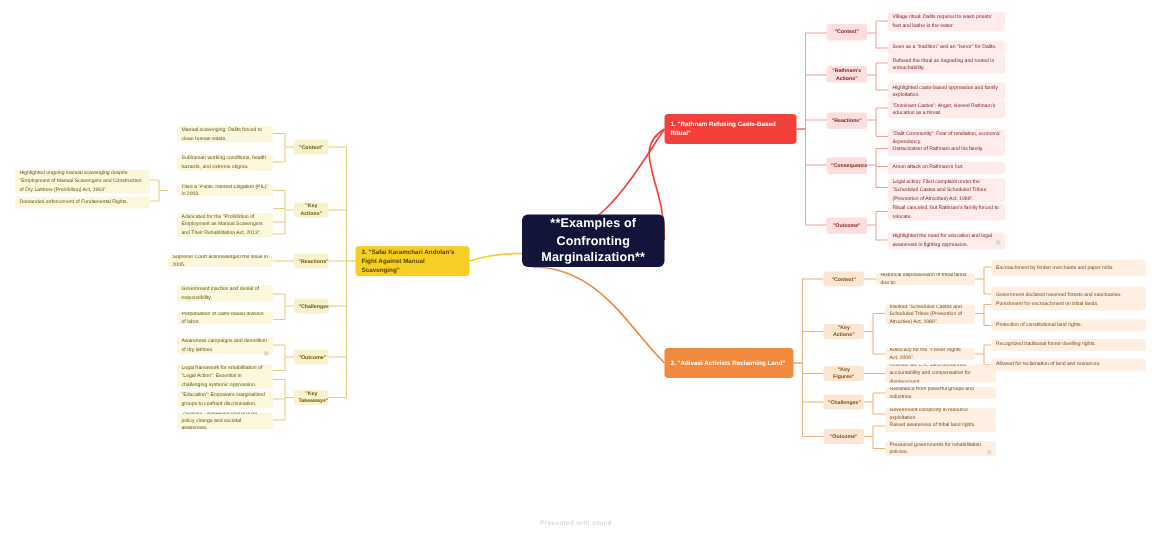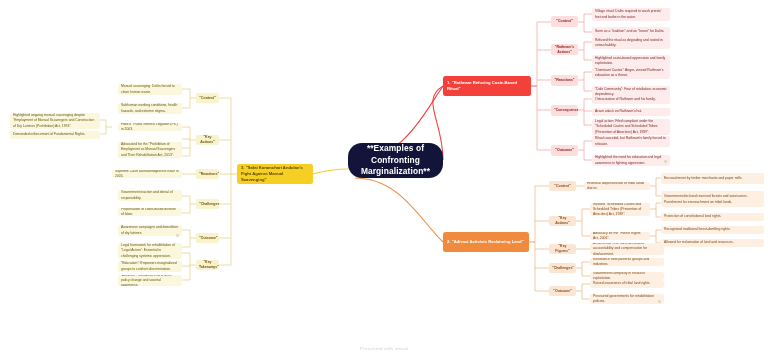--- a/index.html
+++ b/index.html
@@ -7,21 +7,21 @@
        font-family:"Liberation Sans","DejaVu Sans",sans-serif;
        -webkit-font-smoothing:antialiased;}
   #stage{position:relative;width:768px;height:355px;}
   svg.links{position:absolute;left:0;top:0;width:768px;height:355px;pointer-events:none;}
 
   .node{position:absolute;box-sizing:border-box;display:flex;align-items:center;}
   .node span{display:block;width:100%;}
 
   
   .root{
-    background:#13143a;color:#ffffff;border-radius:14px;
+    background:#13143a;color:#ffffff;border-radius:4px;
     font-size:8.4px;font-weight:bold;line-height:1.35;text-align:center;
     justify-content:center;padding:5px 6px;letter-spacing:.1px;
   }
 
   
   .b1{background:#f4403a;color:#ffffff;border-radius:2.5px;
       font-size:4.2px;font-weight:bold;line-height:1.45;padding:3px 4px;}
   .b2{background:#f08a3c;color:#ffffff;border-radius:2.5px;
       font-size:4.2px;font-weight:bold;line-height:1.45;padding:3px 4px;}
   .b3{background:#f5cf23;color:#5a4500;border-radius:2.5px;

